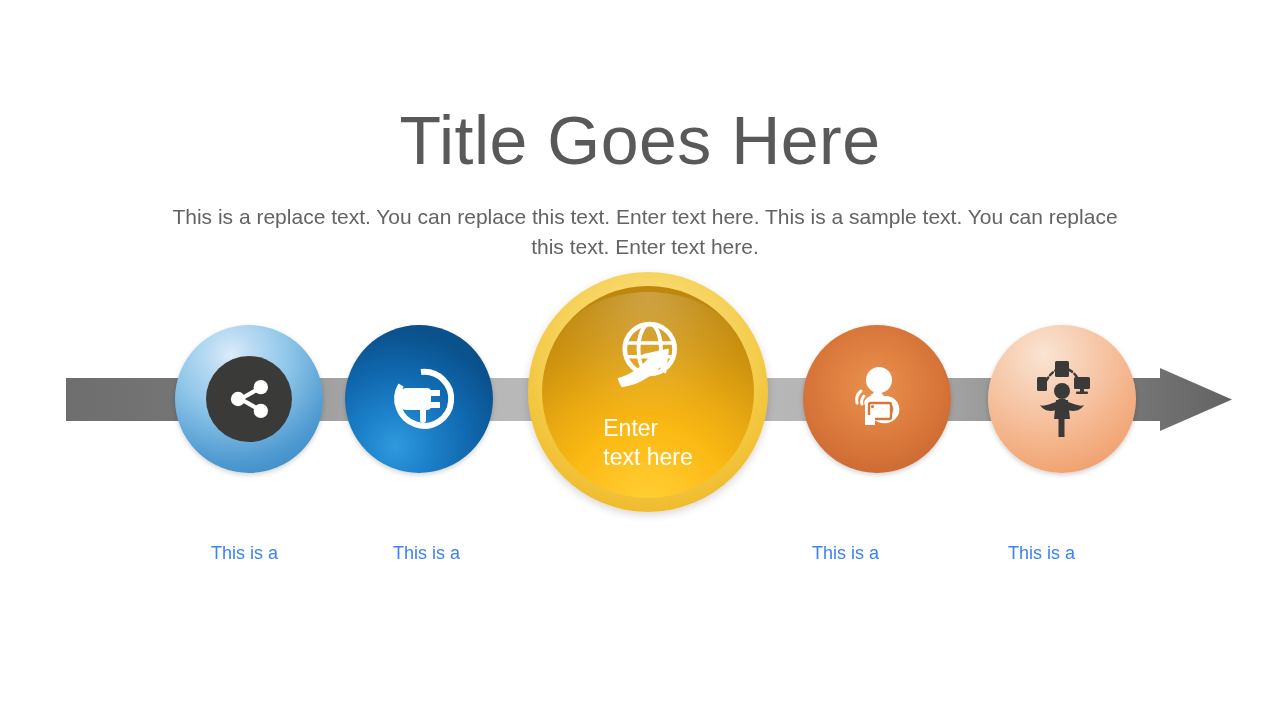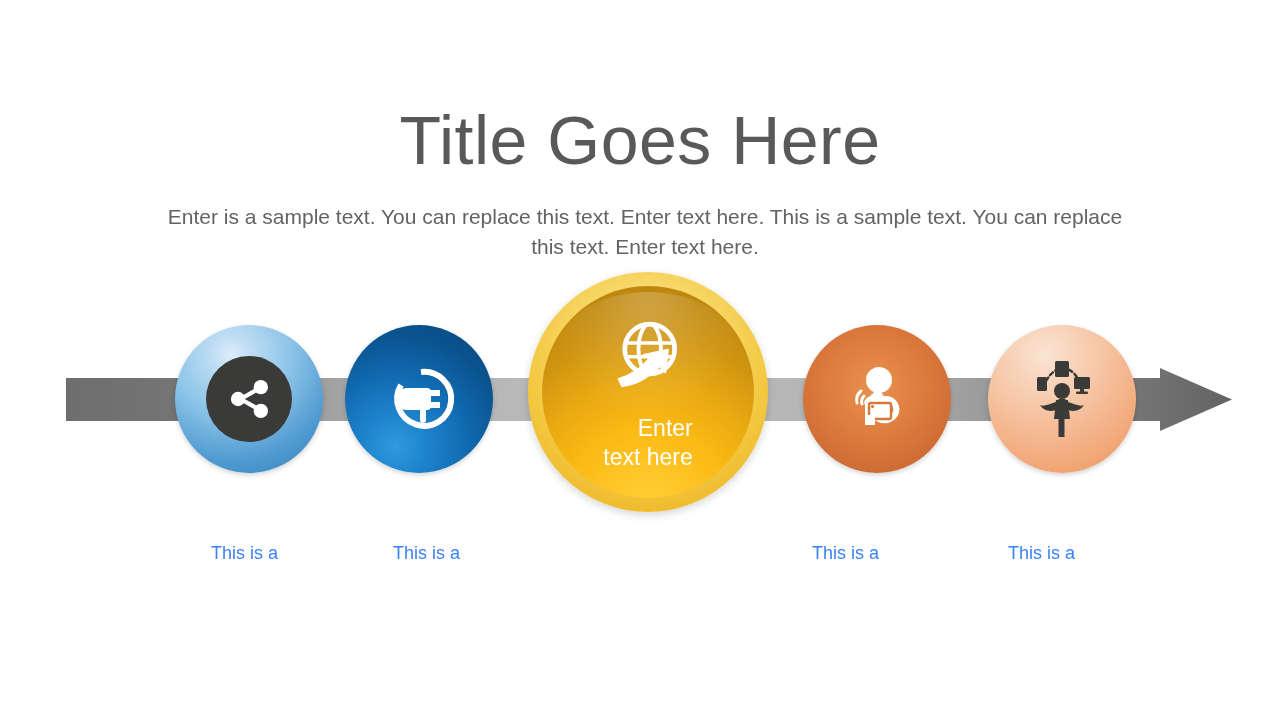--- a/index.html
+++ b/index.html
@@ -128,21 +128,21 @@
   #node-3 .content {
     position: absolute;
     left: 0; right: 0; top: 0; bottom: 0;
     display: flex;
     flex-direction: column;
     align-items: center;
     justify-content: center;
   }
   #node-3 .center-label {
     margin-top: 12px;
-    text-align: right;
+    text-align: left;
     color: #ffffff;
     font-size: 23px;
     line-height: 29px;
     font-weight: 400;
     white-space: pre-line;
   }
 
   
   #node-4 {
     left: 803px;
@@ -179,21 +179,21 @@
   #caption-3 { left: 812px; top: 500px; width: 170px; text-align: left; }
   #caption-4 { left: 1008px; top: 500px; width: 170px; text-align: left; }
 </style>
 </head>
 <body>
 
 <div id="slide">
 
   <div id="title">Title Goes Here</div>
 
-  <div id="subtitle">Enter is a sample text. You can replace this text. Enter text here. This is a sample text. You can replace this text. Enter text here.</div>
+  <div id="subtitle">This is a replace text. You can replace this text. Enter text here. This is a sample text. You can replace this text. Enter text here.</div>
 
   <div id="arrow-wrap">
     <svg width="1280" height="80" viewBox="0 0 1280 80" xmlns="http://www.w3.org/2000/svg">
       <defs>
         <linearGradient id="barGrad" x1="0" y1="0" x2="1" y2="0">
           <stop offset="0%" stop-color="#6e6e6e"></stop>
           <stop offset="10%" stop-color="#757575"></stop>
           <stop offset="20%" stop-color="#9a9a9a"></stop>
           <stop offset="30%" stop-color="#b5b5b5"></stop>
           <stop offset="50%" stop-color="#bdbdbd"></stop>

